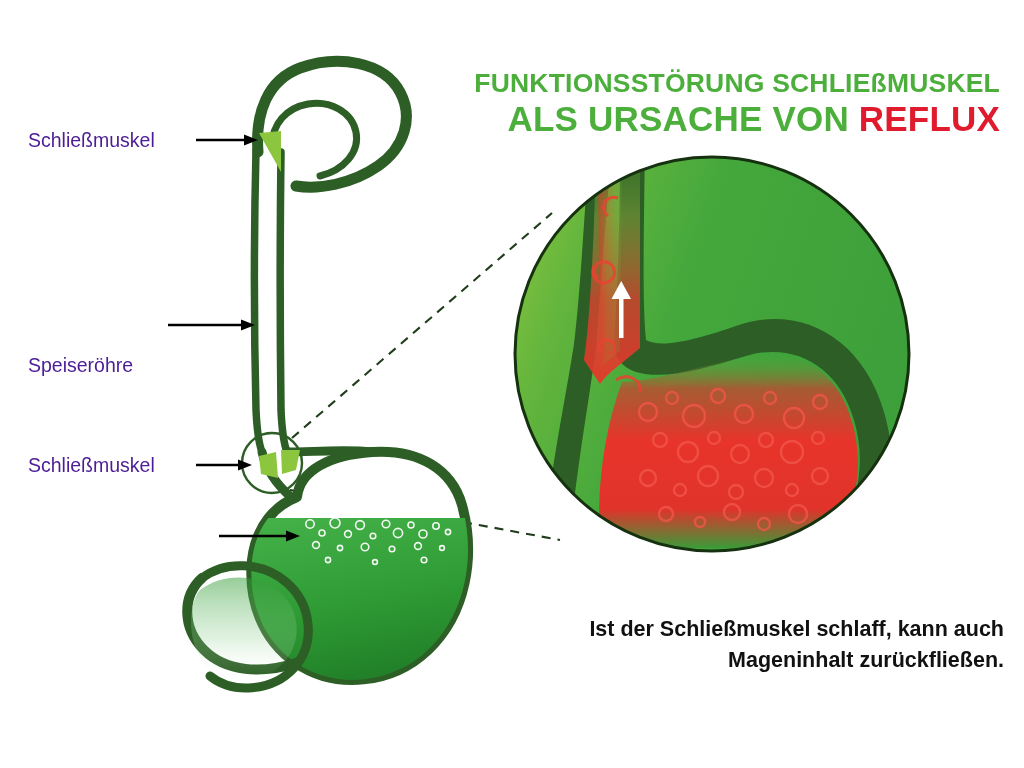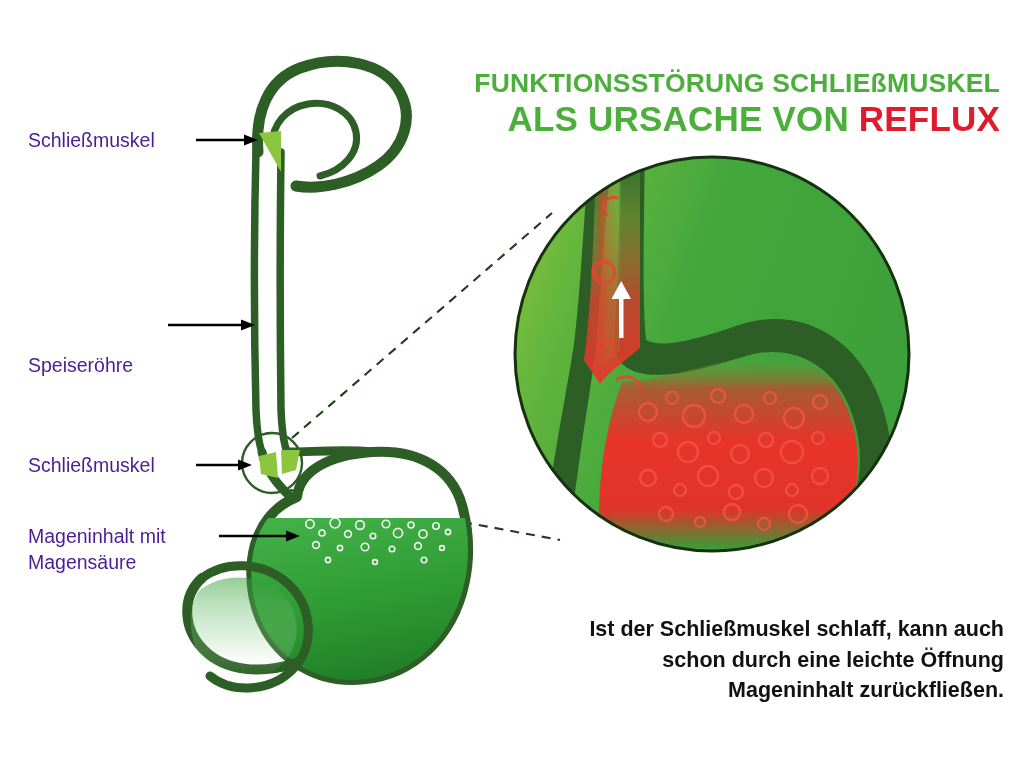--- a/index.html
+++ b/index.html
@@ -319,24 +319,19 @@
   </svg>
 
   <div class="headline">
     <span class="line1">FUNKTIONSSTÖRUNG SCHLIEßMUSKEL</span>
     <span class="line2"><span>ALS URSACHE VON </span><span class="accent">REFLUX</span></span>
   </div>
 
   <div class="label l1">Schließmuskel</div>
   <div class="label l2">Speiseröhre</div>
   <div class="label l3">Schließmuskel</div>
-  <div class="label l4">
-    <div>Mageninhalt mit</div>
-    <div>Magensäure</div>
-  </div>
 
   <div class="caption">
     <span>Ist der Schließmuskel schlaff, kann auch</span>
-    <span>schon durch eine leichte Öffnung</span>
     <span>Mageninhalt zurückfließen.</span>
   </div>
 
 </div>
 
 </body></html>

